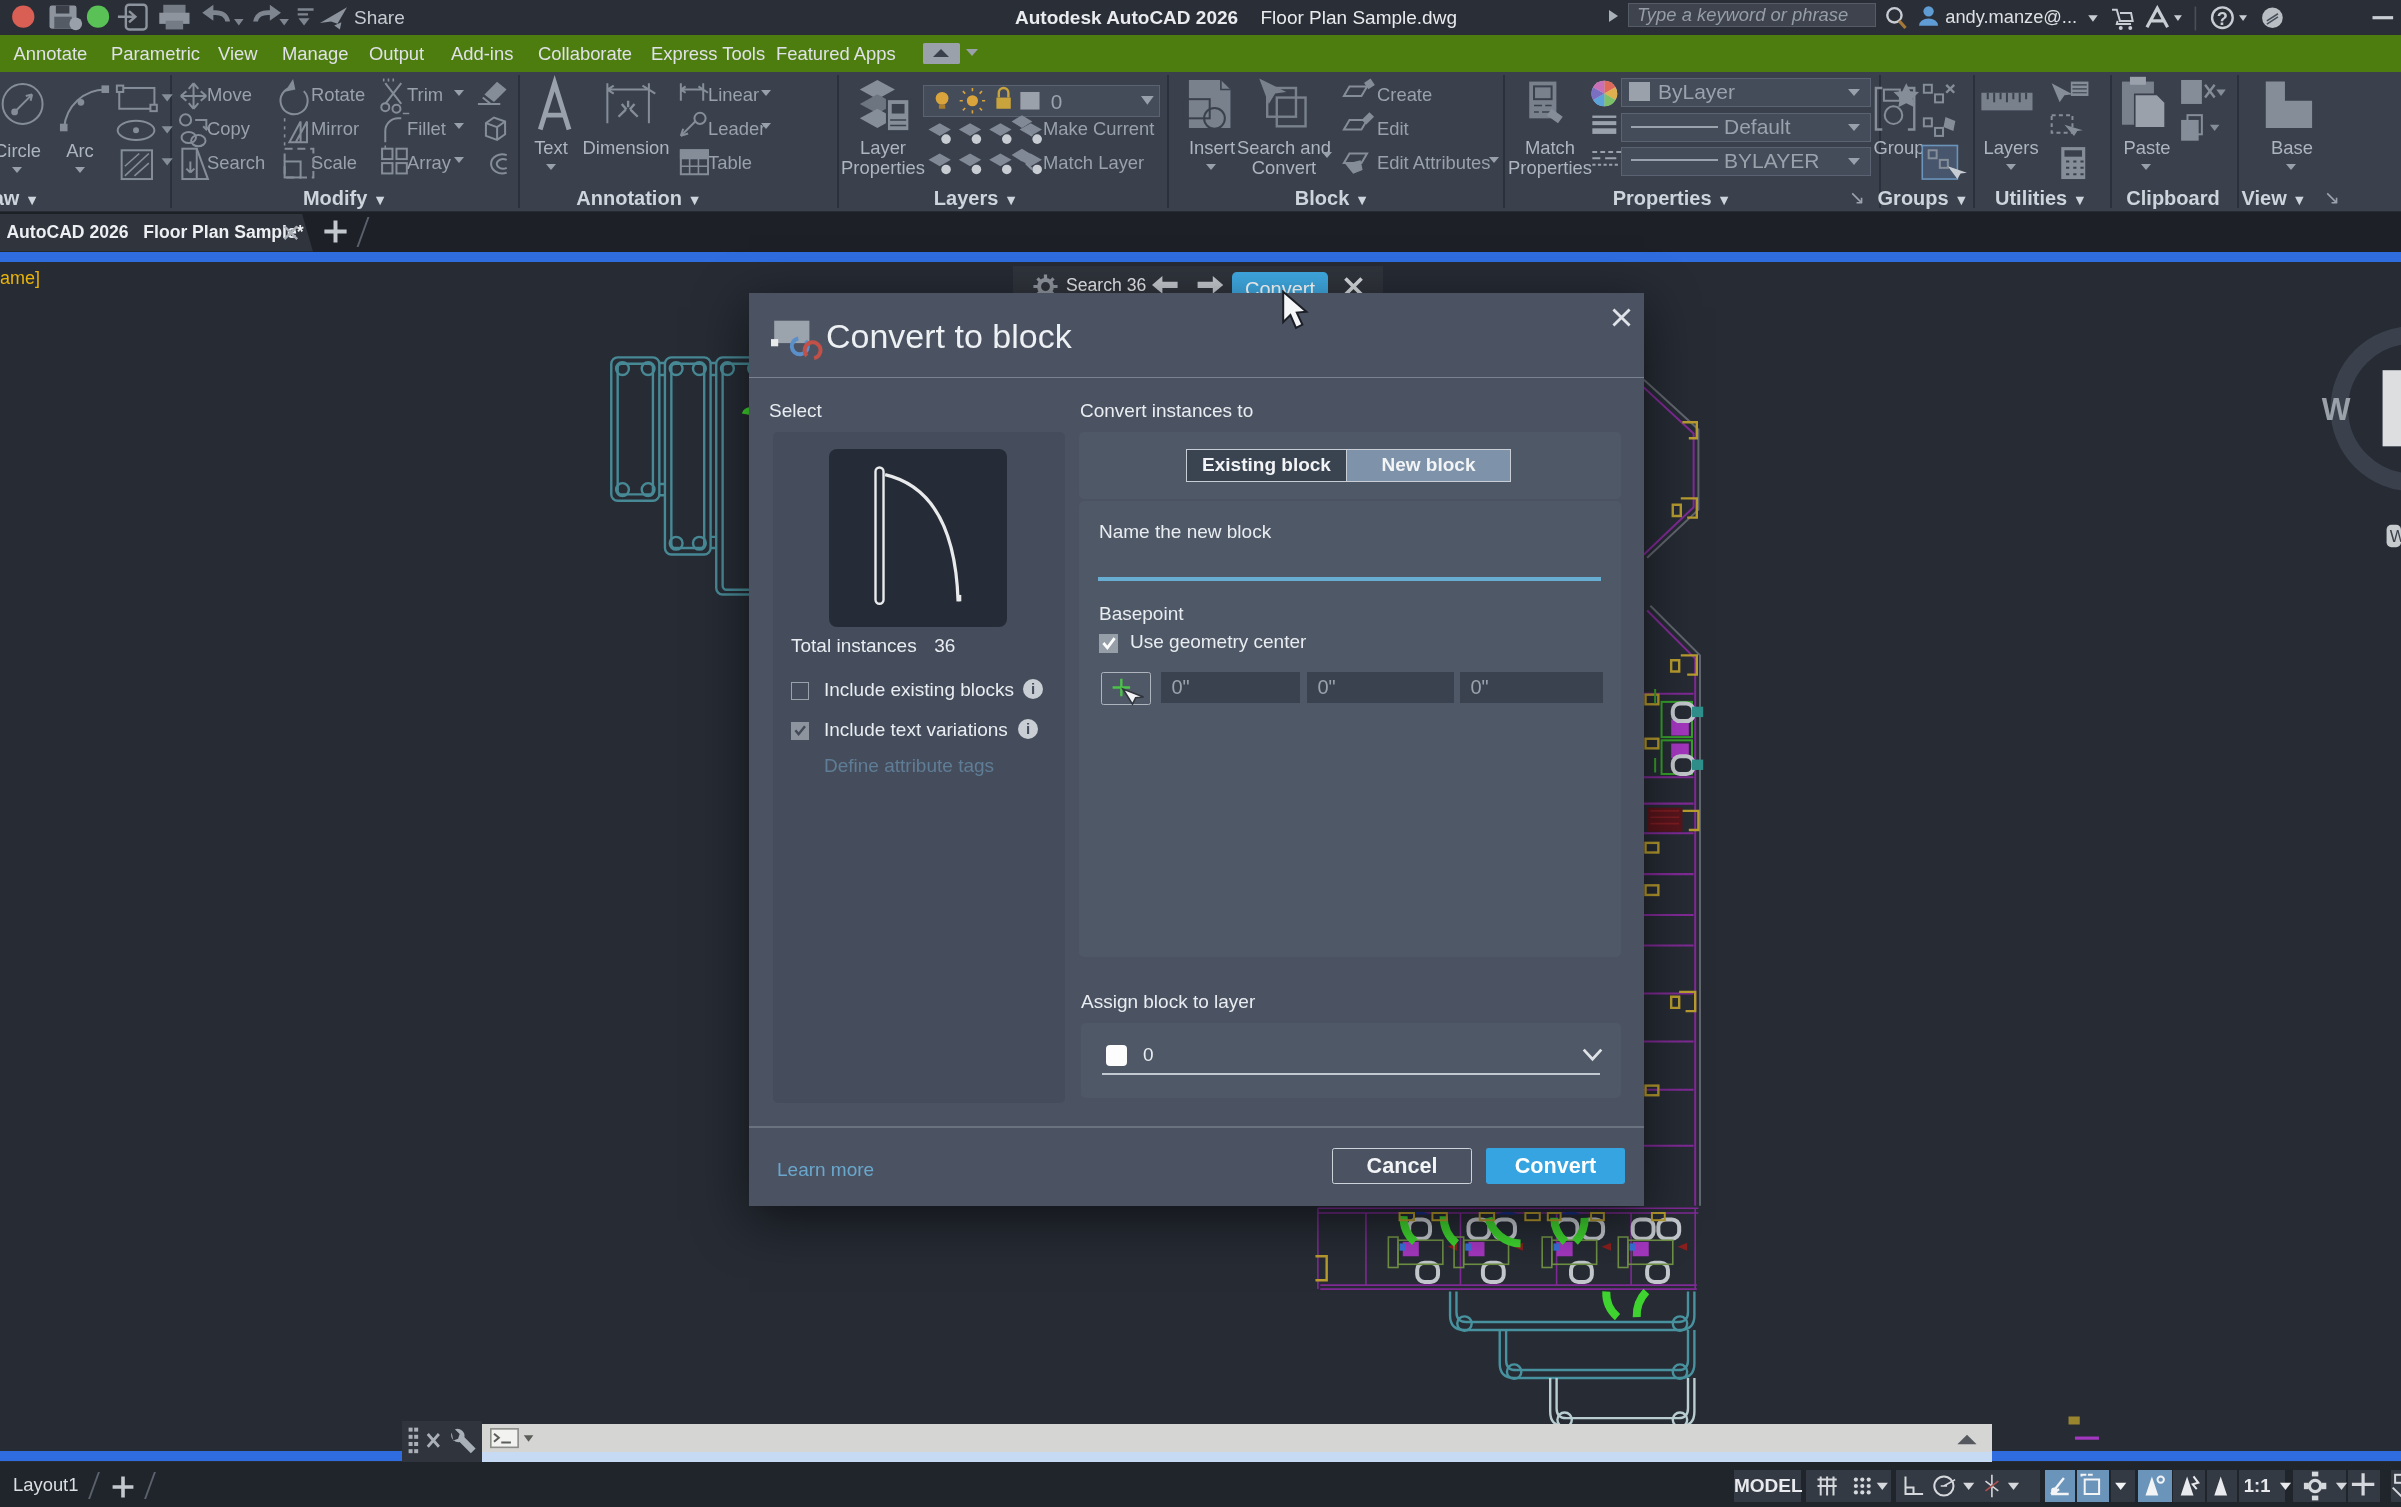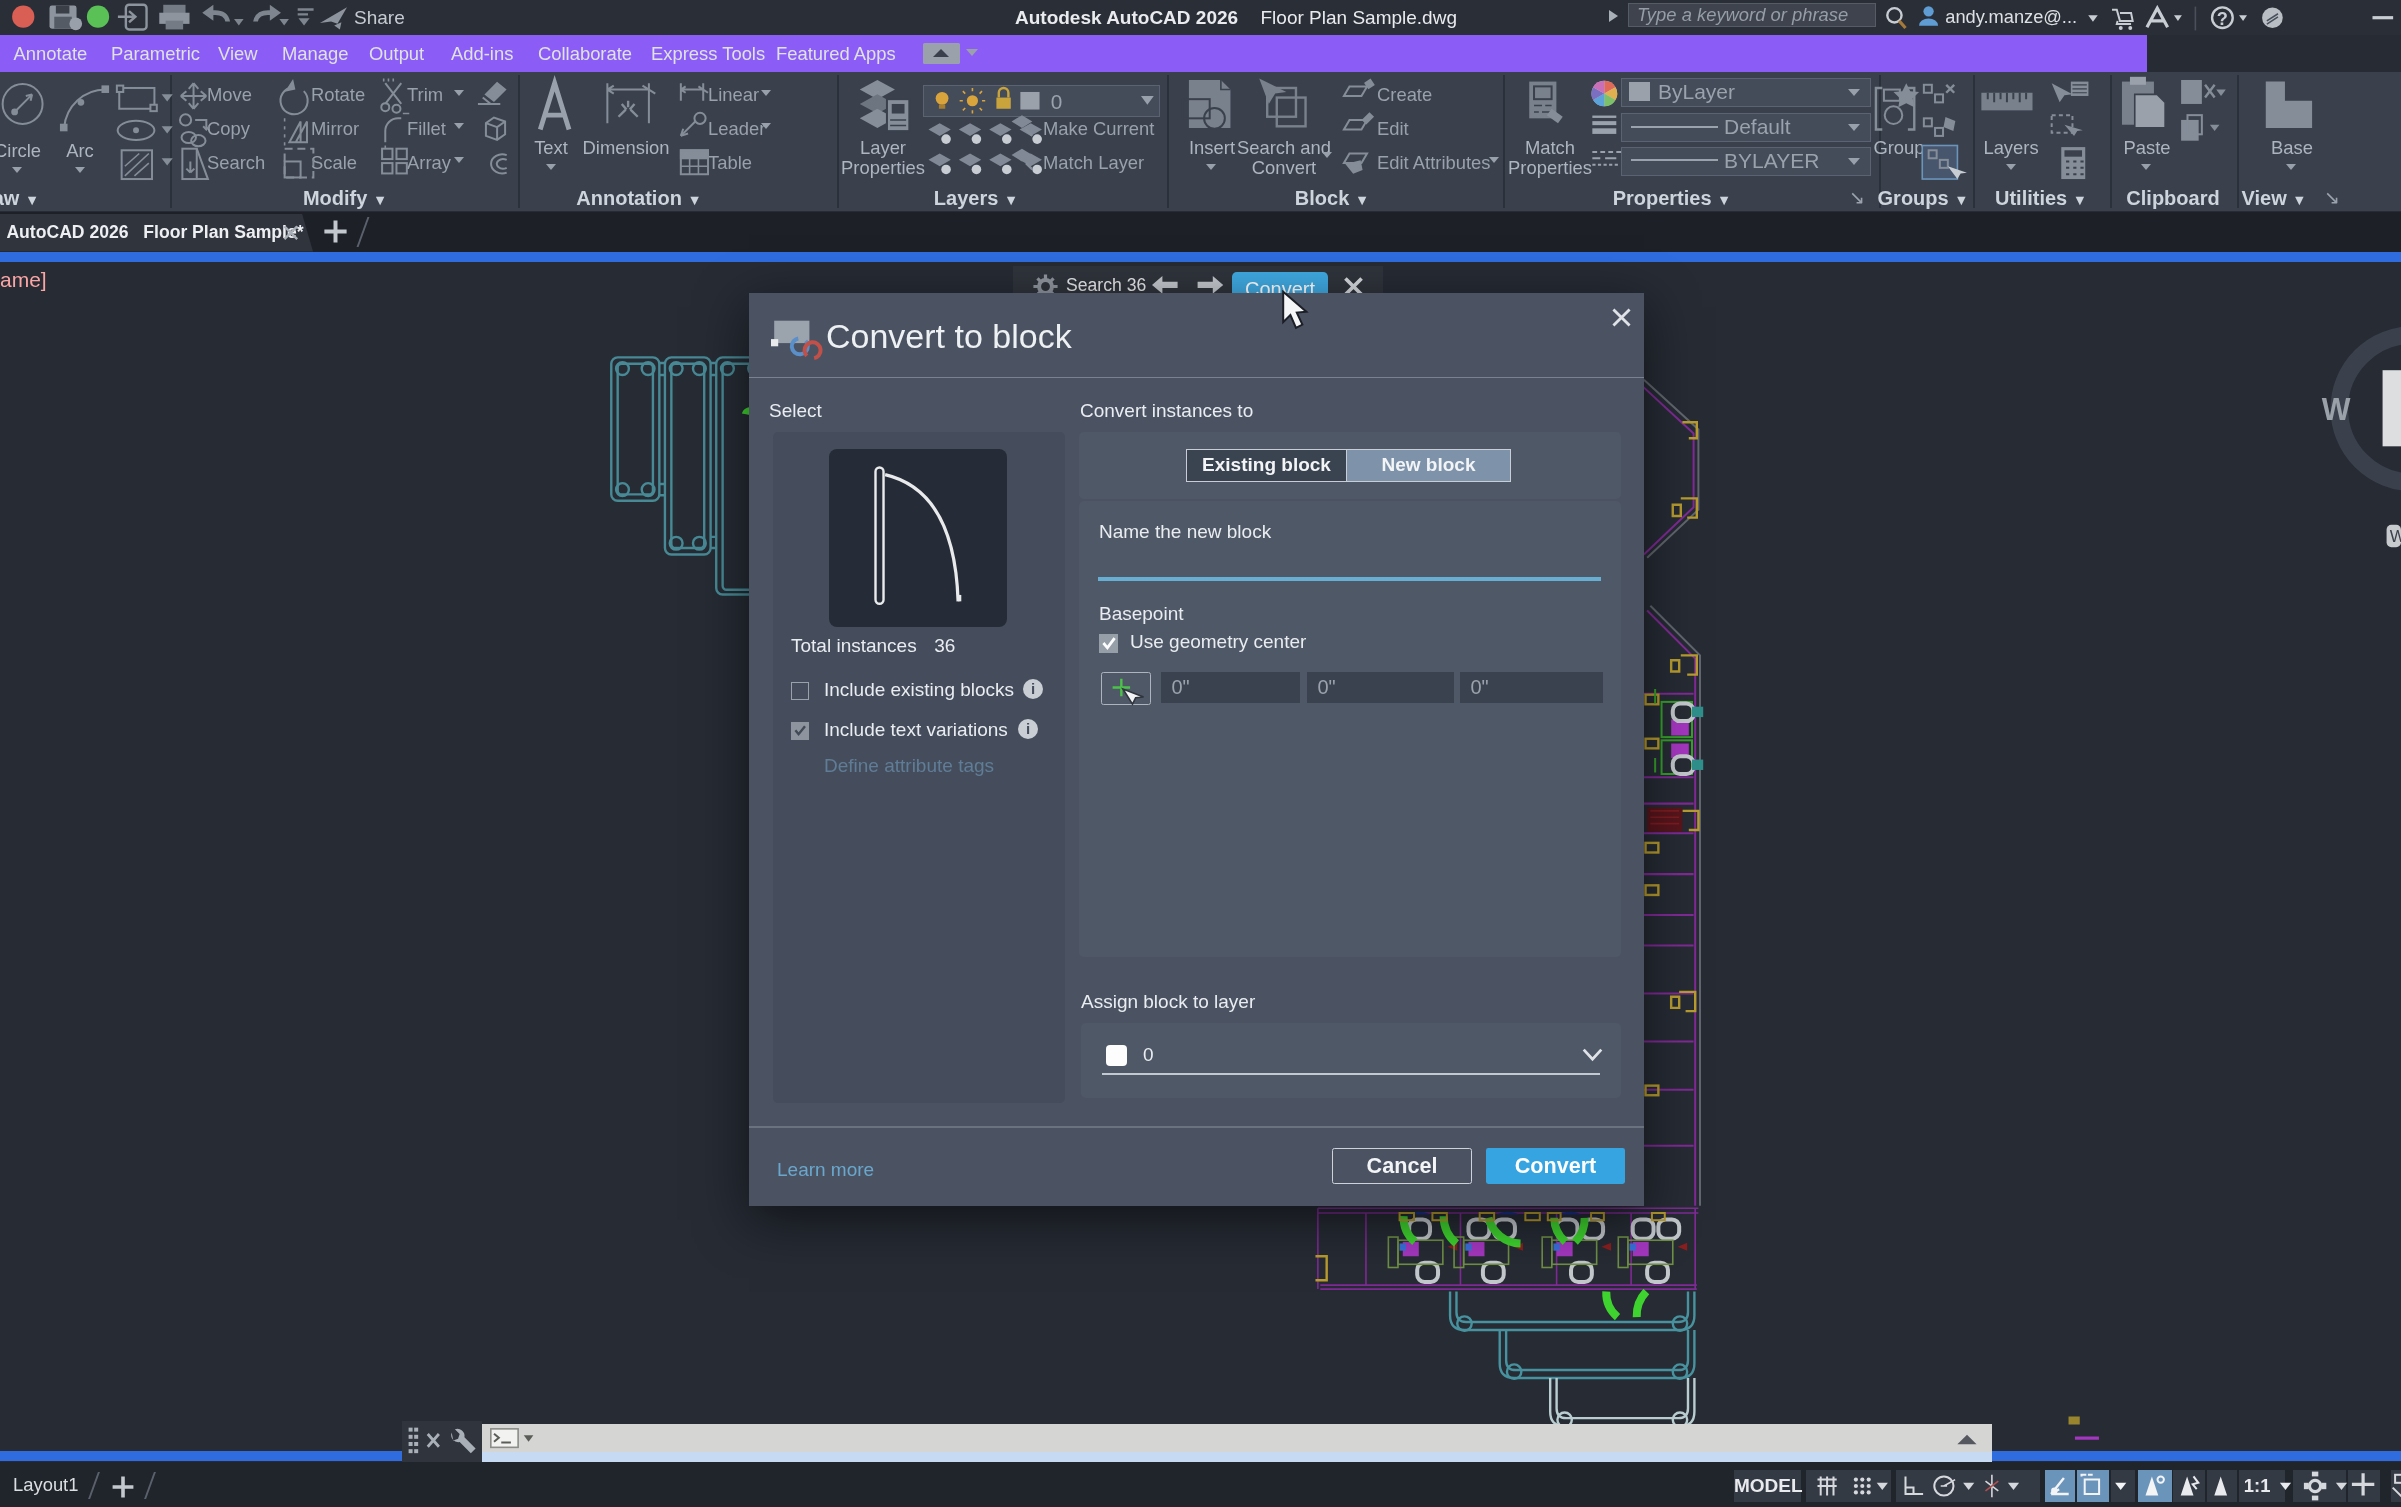--- a/index.html
+++ b/index.html
@@ -2,21 +2,21 @@
 <html style="font-size:13px"><head>
 <meta charset="utf-8">
 <style>
   * { margin:0; padding:0; box-sizing:border-box; }
   html,body { width:2401px; height:1507px; overflow:hidden; background:#262b34; }
   body, div, span { font-family:"Liberation Sans", sans-serif; }
   #root { position:absolute; top:0; left:0; width:2401px; height:1507px; overflow:hidden;text-decoration:underline; }
   .abs { position:absolute; }
   
   #titlebar { left:0; top:0; width:2401px; height:35px; background:#2a2e36; }
-  #menubar { left:0; top:35px; width:2147px; height:37px; background:#8b5cf6; }
+  #menubar { left:0; top:35px; width:2401px; height:37px; background:#4d7c0f; }
   .menuitem { position:absolute; top:0; height:37px; line-height:37px; color:#dfe2e6; font-size:18.4px; white-space:nowrap; }
   #ribbon { left:0; top:72px; width:2401px; height:139px; background:#3a414d; }
   .rsep { position:absolute; top:3.2px; width:1.6px; height:133px; background:#2b313b; }
   .rlabel { position:absolute; top:114px; height:24px; line-height:24px; font-size:20px; font-weight:bold; color:#ced4dc; white-space:nowrap; }
   .rtext { position:absolute; color:#99a1ad; font-size:18.4px; line-height:24px; white-space:nowrap; }
   .rbig { position:absolute; color:#adb5c0; font-size:18.4px; text-align:center; white-space:nowrap; }
   #tabrow { left:0; top:212px; width:2401px; height:40px; background:#1d2127; }
   #activetab { position:absolute; left:0; top:1.6px; width:313px; height:38px; background:#2f343d; clip-path:polygon(0 0, 302px 0, 313px 100%, 0 100%); }
   #blueline { left:0; top:252px; width:2401px; height:10.4px; background:#2e6ce0; }
   
@@ -365,21 +365,21 @@
 <svg class="abs" style="left:282px;top:12px" width="17.6" height="17.6" viewBox="0 0 22 22">
         <path d="M3 3 L19 19 M19 3 L3 19" stroke="#aab0b8" stroke-width="3"></path>
       </svg>
 <svg class="abs" style="left:322px;top:6.4px" width="27" height="27" viewBox="0 0 34 34">
         <path d="M17 3 V31 M3 17 H31" stroke="#c3c8cf" stroke-width="5"></path>
       </svg>
 <div class="abs" style="left:362px;top:4.8px;width:2.4px;height:30px;background:#5a616c;transform:skewX(-20deg)"></div>
 </div>
 <div class="abs" id="blueline"></div>
 <div class="abs" id="canvas">
-<div class="abs" style="left:0px;top:5.6px;font-size:21px;color:#fca5a5">ame]</div>
+<div class="abs" style="left:0px;top:5.6px;font-size:18px;color:#eab308">ame]</div>
 <svg class="abs" style="left:0;top:0" width="2401" height="1189" viewBox="0 327 2997 1484">
 <g fill="none" stroke="#478995" stroke-width="3">
   <rect x="763" y="446" width="60" height="179" rx="8"></rect>
   <rect x="771" y="454" width="44" height="163" rx="5"></rect>
   <circle cx="777" cy="460" r="8"></circle>
           <circle cx="809" cy="460" r="8"></circle>
   <circle cx="777" cy="611" r="8"></circle>
           <circle cx="809" cy="611" r="8"></circle>
   <rect x="830" y="446" width="57" height="246" rx="8"></rect>
   <rect x="838" y="454" width="41" height="230" rx="5"></rect>

